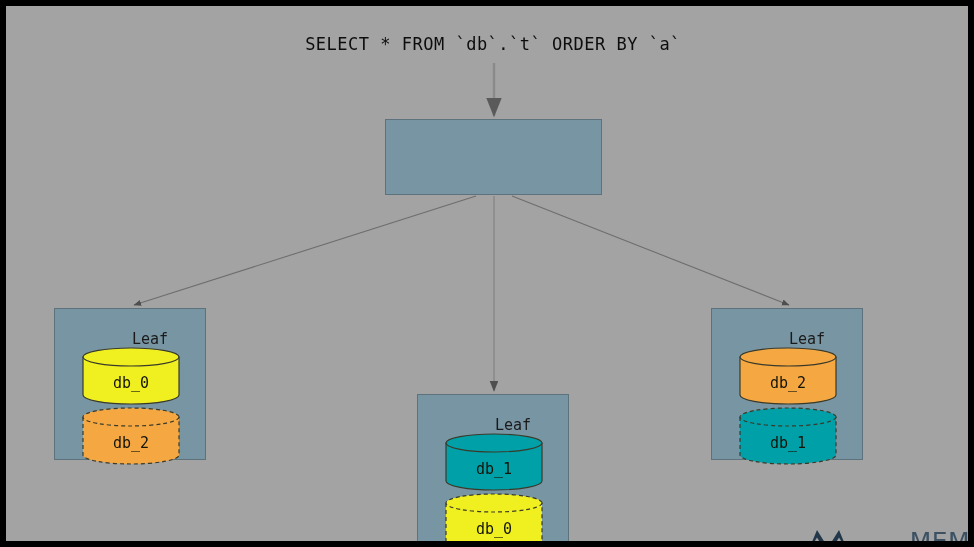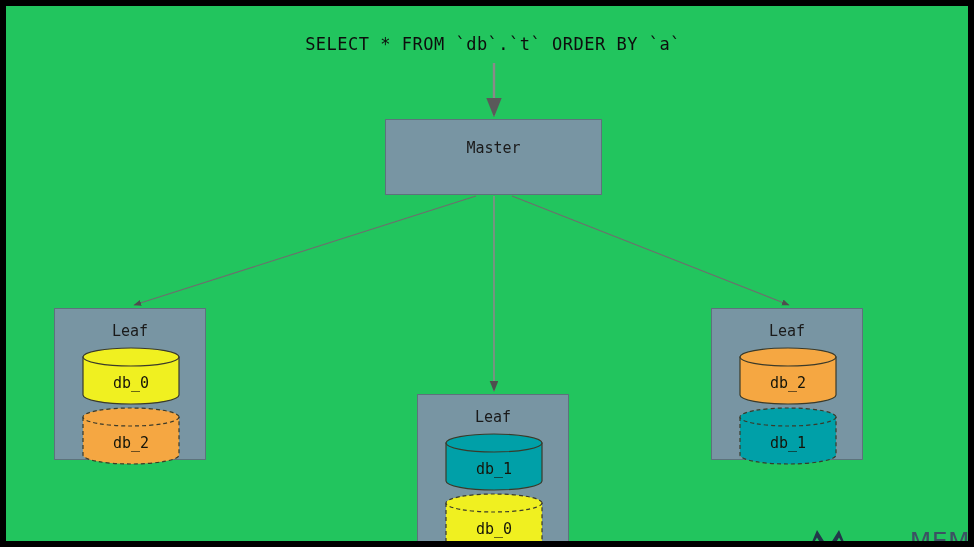--- a/index.html
+++ b/index.html
@@ -8,21 +8,21 @@
     padding: 0;
     background: #ffffff;
   }
   body {
     font-family: "DejaVu Sans Mono", "Liberation Mono", monospace;
   }
   #canvas {
     position: relative;
     width: 974px;
     height: 547px;
-    background: #22c55e;
+    background: #a3a3a3;
     box-sizing: border-box;
     border: 6px solid #000000;
     overflow: hidden;
   }
   #edges {
     position: absolute;
     left: 0;
     top: 0;
     width: 974px;
     height: 547px;
@@ -85,21 +85,22 @@
     width: 152px;
     height: 153px;
   }
   #leaf-right-box {
     left: 705px;
     top: 302px;
     width: 152px;
     height: 152px;
   }
   .leaf-box .node-title {
-    top: 12px;
+    top: 20px;
+    padding-left: 20px;
   }
 
   
   .cylinder {
     position: absolute;
     width: 106px;
     height: 52px;
   }
   .cyl-svg {
     display: block;
@@ -170,21 +171,21 @@
     <line x1="470" y1="190" x2="128" y2="299" stroke="#6e6e6e" stroke-width="1.1" marker-end="url(#arrowheadthin)"></line>
 
     <line x1="488" y1="190" x2="488" y2="385" stroke="#8a8a8a" stroke-width="1.6" marker-end="url(#arrowheadthin)"></line>
 
     <line x1="506" y1="190" x2="783" y2="299" stroke="#6e6e6e" stroke-width="1.1" marker-end="url(#arrowheadthin)"></line>
   </svg>
 
   <div class="query-text">SELECT * FROM `db`.`t` ORDER BY `a`</div>
 
   <div id="master-box" class="node-box">
-    <div class="node-title"><div>Master</div></div>
+    <div class="node-title"></div>
   </div>
 
   <div id="leaf-left-box" class="node-box leaf-box">
     <div class="node-title">Leaf</div>
 
     <div class="cylinder slot-a">
       <svg class="cyl-svg" viewBox="0 0 98 52" xmlns="http://www.w3.org/2000/svg">
           <path d="M1,10 L1,48 A48,9 0 0 0 97,48 L97,10 Z" fill="#f0f020" stroke="#3a3a2a" stroke-width="1.2"></path>
           <ellipse cx="49" cy="10" rx="48" ry="9" fill="#f0f020" stroke="#3a3a2a" stroke-width="1.2"></ellipse>
         </svg>

